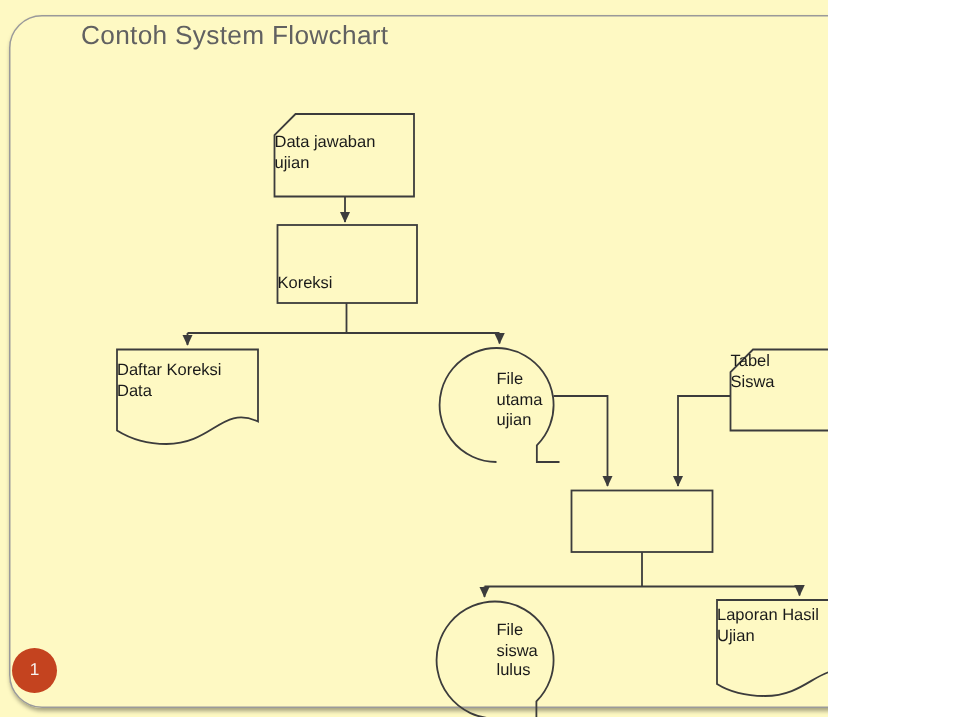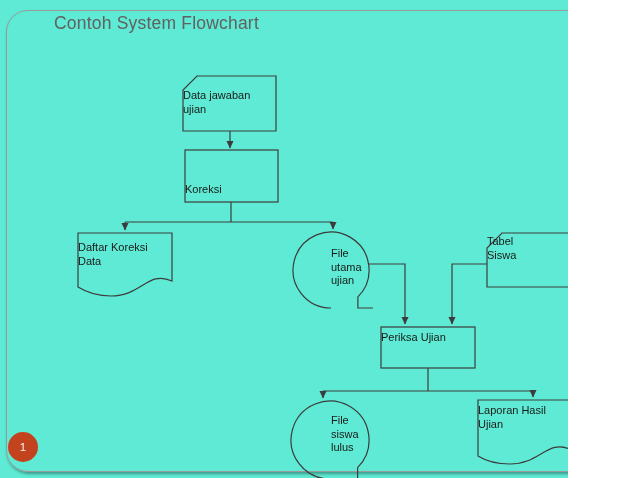--- a/index.html
+++ b/index.html
@@ -1,20 +1,19 @@
 <!DOCTYPE html>
 <html><head>
 <meta charset="utf-8">
 <style>
   html,body { margin:0; padding:0; background:#ffffff; }
   #canvas {
     position:relative; width:552px; height:478px;
-    background:#5eead4; overflow:hidden;
+    background:#fef9c3; overflow:hidden;
     font-family:"Liberation Sans", sans-serif;
-    padding-left:16px;
   }
   #slide-frame {
     position:absolute; left:6px; top:10px; width:613px; height:460px;
     border:1.4px solid #9a9a9a; border-radius:22px;
     box-shadow:1px 2px 3px rgba(0,0,0,0.35);
     background:transparent;
   }
   #slide-title {
     position:absolute; left:54px; top:13px;
     font-size:17.5px; letter-spacing:0.2px; color:#616161;
@@ -73,21 +72,20 @@
   <div class="node-label" style="left:183px; top:89px; width:93px;">Data jawaban
 ujian</div>
   <div class="node-label" style="left:185px; top:169px; width:93px;margin-top:14px;">Koreksi</div>
   <div class="node-label" style="left:78px; top:241px; width:94px;">Daftar Koreksi
 Data</div>
   <div class="node-label left" style="left:305px; top:247px; width:60px;">File
 utama
 ujian</div>
   <div class="node-label" style="left:487px; top:235px; width:93px;">Tabel
 Siswa</div>
-  <div class="node-label" style="left:381px; top:331px; width:94px;">Periksa Ujian</div>
   <div class="node-label left" style="left:305px; top:414px; width:60px;">File
 siswa
 lulus</div>
   <div class="node-label" style="left:478px; top:404px; width:94px;">Laporan Hasil
 Ujian</div>
 
   <div id="page-number-badge">
     <span>1</span>
   </div>
 

